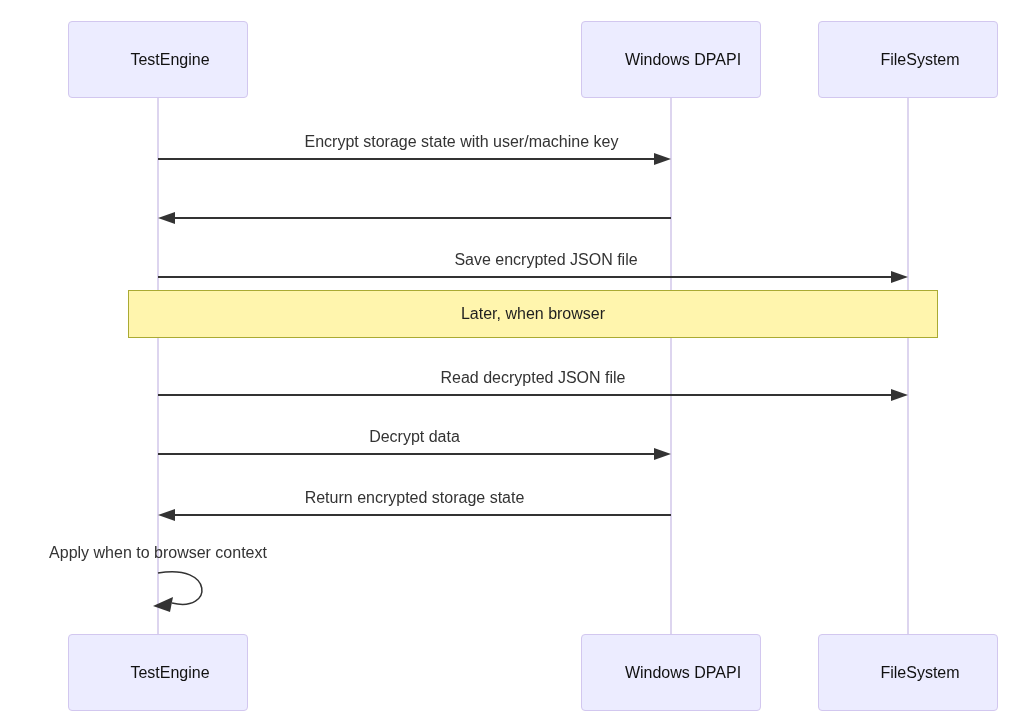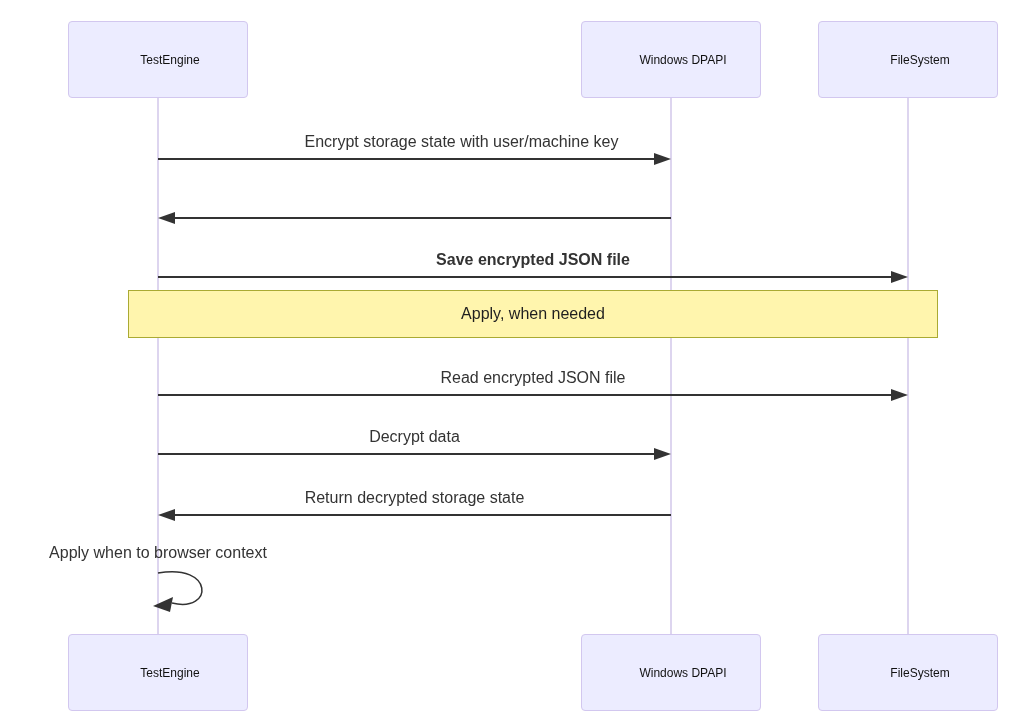--- a/index.html
+++ b/index.html
@@ -18,21 +18,21 @@
   .actor-box {
     position: absolute;
     width: 180px;
     height: 77px;
     background: var(--actor-fill, #ECECFF);
     border: 1px solid var(--actor-border, #d2c7ef);
     border-radius: 4px;
     display: flex;
     align-items: center;
     justify-content: center;
-    font-size: 12px;
+    font-size: 16px;
     color: #111111;
     box-sizing: border-box;
     padding-left: 24px;
   }
   .lifeline {
     position: absolute;
     width: 2px;
     background: var(--lifeline, #ddd5ef);
   }
   .msg-label {
@@ -89,31 +89,31 @@
     <div class="actor-box" style="left: 68px; top: 634px;">TestEngine</div>
     <div class="actor-box" style="left: 581px; top: 21px;">Windows DPAPI</div>
     <div class="actor-box" style="left: 581px; top: 634px;">Windows DPAPI</div>
     <div class="actor-box" style="left: 818px; top: 21px;">FileSystem</div>
     <div class="actor-box" style="left: 818px; top: 634px;">FileSystem</div>
     <div class="msg-label" style="left: 414.5px; top: 132px; margin-left: 47px;">Encrypt storage state with user/machine key</div>
     <div class="msg-line" style="left: 158px; width: 498px; top: 158px;"></div>
     <div class="arrowhead-right" style="left: 654px; top: 153px;"></div>
     <div class="msg-line" style="left: 173px; width: 498px; top: 217px;"></div>
     <div class="arrowhead-left" style="left: 158px; top: 212px;"></div>
-    <div class="msg-label" style="left: 533px; top: 250px; font-weight: bold;">Save encrypted JSON file</div>
+    <div class="msg-label" style="left: 546px; top: 250px;">Save encrypted JSON file</div>
     <div class="msg-line" style="left: 158px; width: 735px; top: 276px;"></div>
     <div class="arrowhead-right" style="left: 891px; top: 271px;"></div>
-    <div class="msg-label" style="left: 533px; top: 368px;">Read encrypted JSON file</div>
+    <div class="msg-label" style="left: 533px; top: 368px;">Read decrypted JSON file</div>
     <div class="msg-line" style="left: 158px; width: 735px; top: 394px;"></div>
     <div class="arrowhead-right" style="left: 891px; top: 389px;"></div>
     <div class="msg-label" style="left: 414.5px; top: 427px;">Decrypt data</div>
     <div class="msg-line" style="left: 158px; width: 498px; top: 453px;"></div>
     <div class="arrowhead-right" style="left: 654px; top: 448px;"></div>
-    <div class="msg-label" style="left: 414.5px; top: 488px;">Return decrypted storage state</div>
+    <div class="msg-label" style="left: 414.5px; top: 488px;">Return encrypted storage state</div>
     <div class="msg-line" style="left: 173px; width: 498px; top: 514px;"></div>
     <div class="arrowhead-left" style="left: 158px; top: 509px;"></div>
     <div class="msg-label" style="left: 158px; top: 543px;">Apply when to browser context</div>
     <div class="self-loop-svg" style="left: 140px; top: 565px; width: 90px; height: 60px;"><svg width="90" height="60" xmlns="http://www.w3.org/2000/svg">
         <path d="M 18 8 C 74 -2, 74 48, 32 38" fill="none" stroke="#333333" stroke-width="1.5"></path>
         <polygon points="13,41 33,32 30,47" fill="#333333"></polygon>
       </svg></div>
-    <div class="note-band" style="left: 128px; top: 290px; width: 810px; height: 48px;">Apply, when needed</div>
+    <div class="note-band" style="left: 128px; top: 290px; width: 810px; height: 48px;">Later, when browser</div>
   </div>
 
 </body></html>

